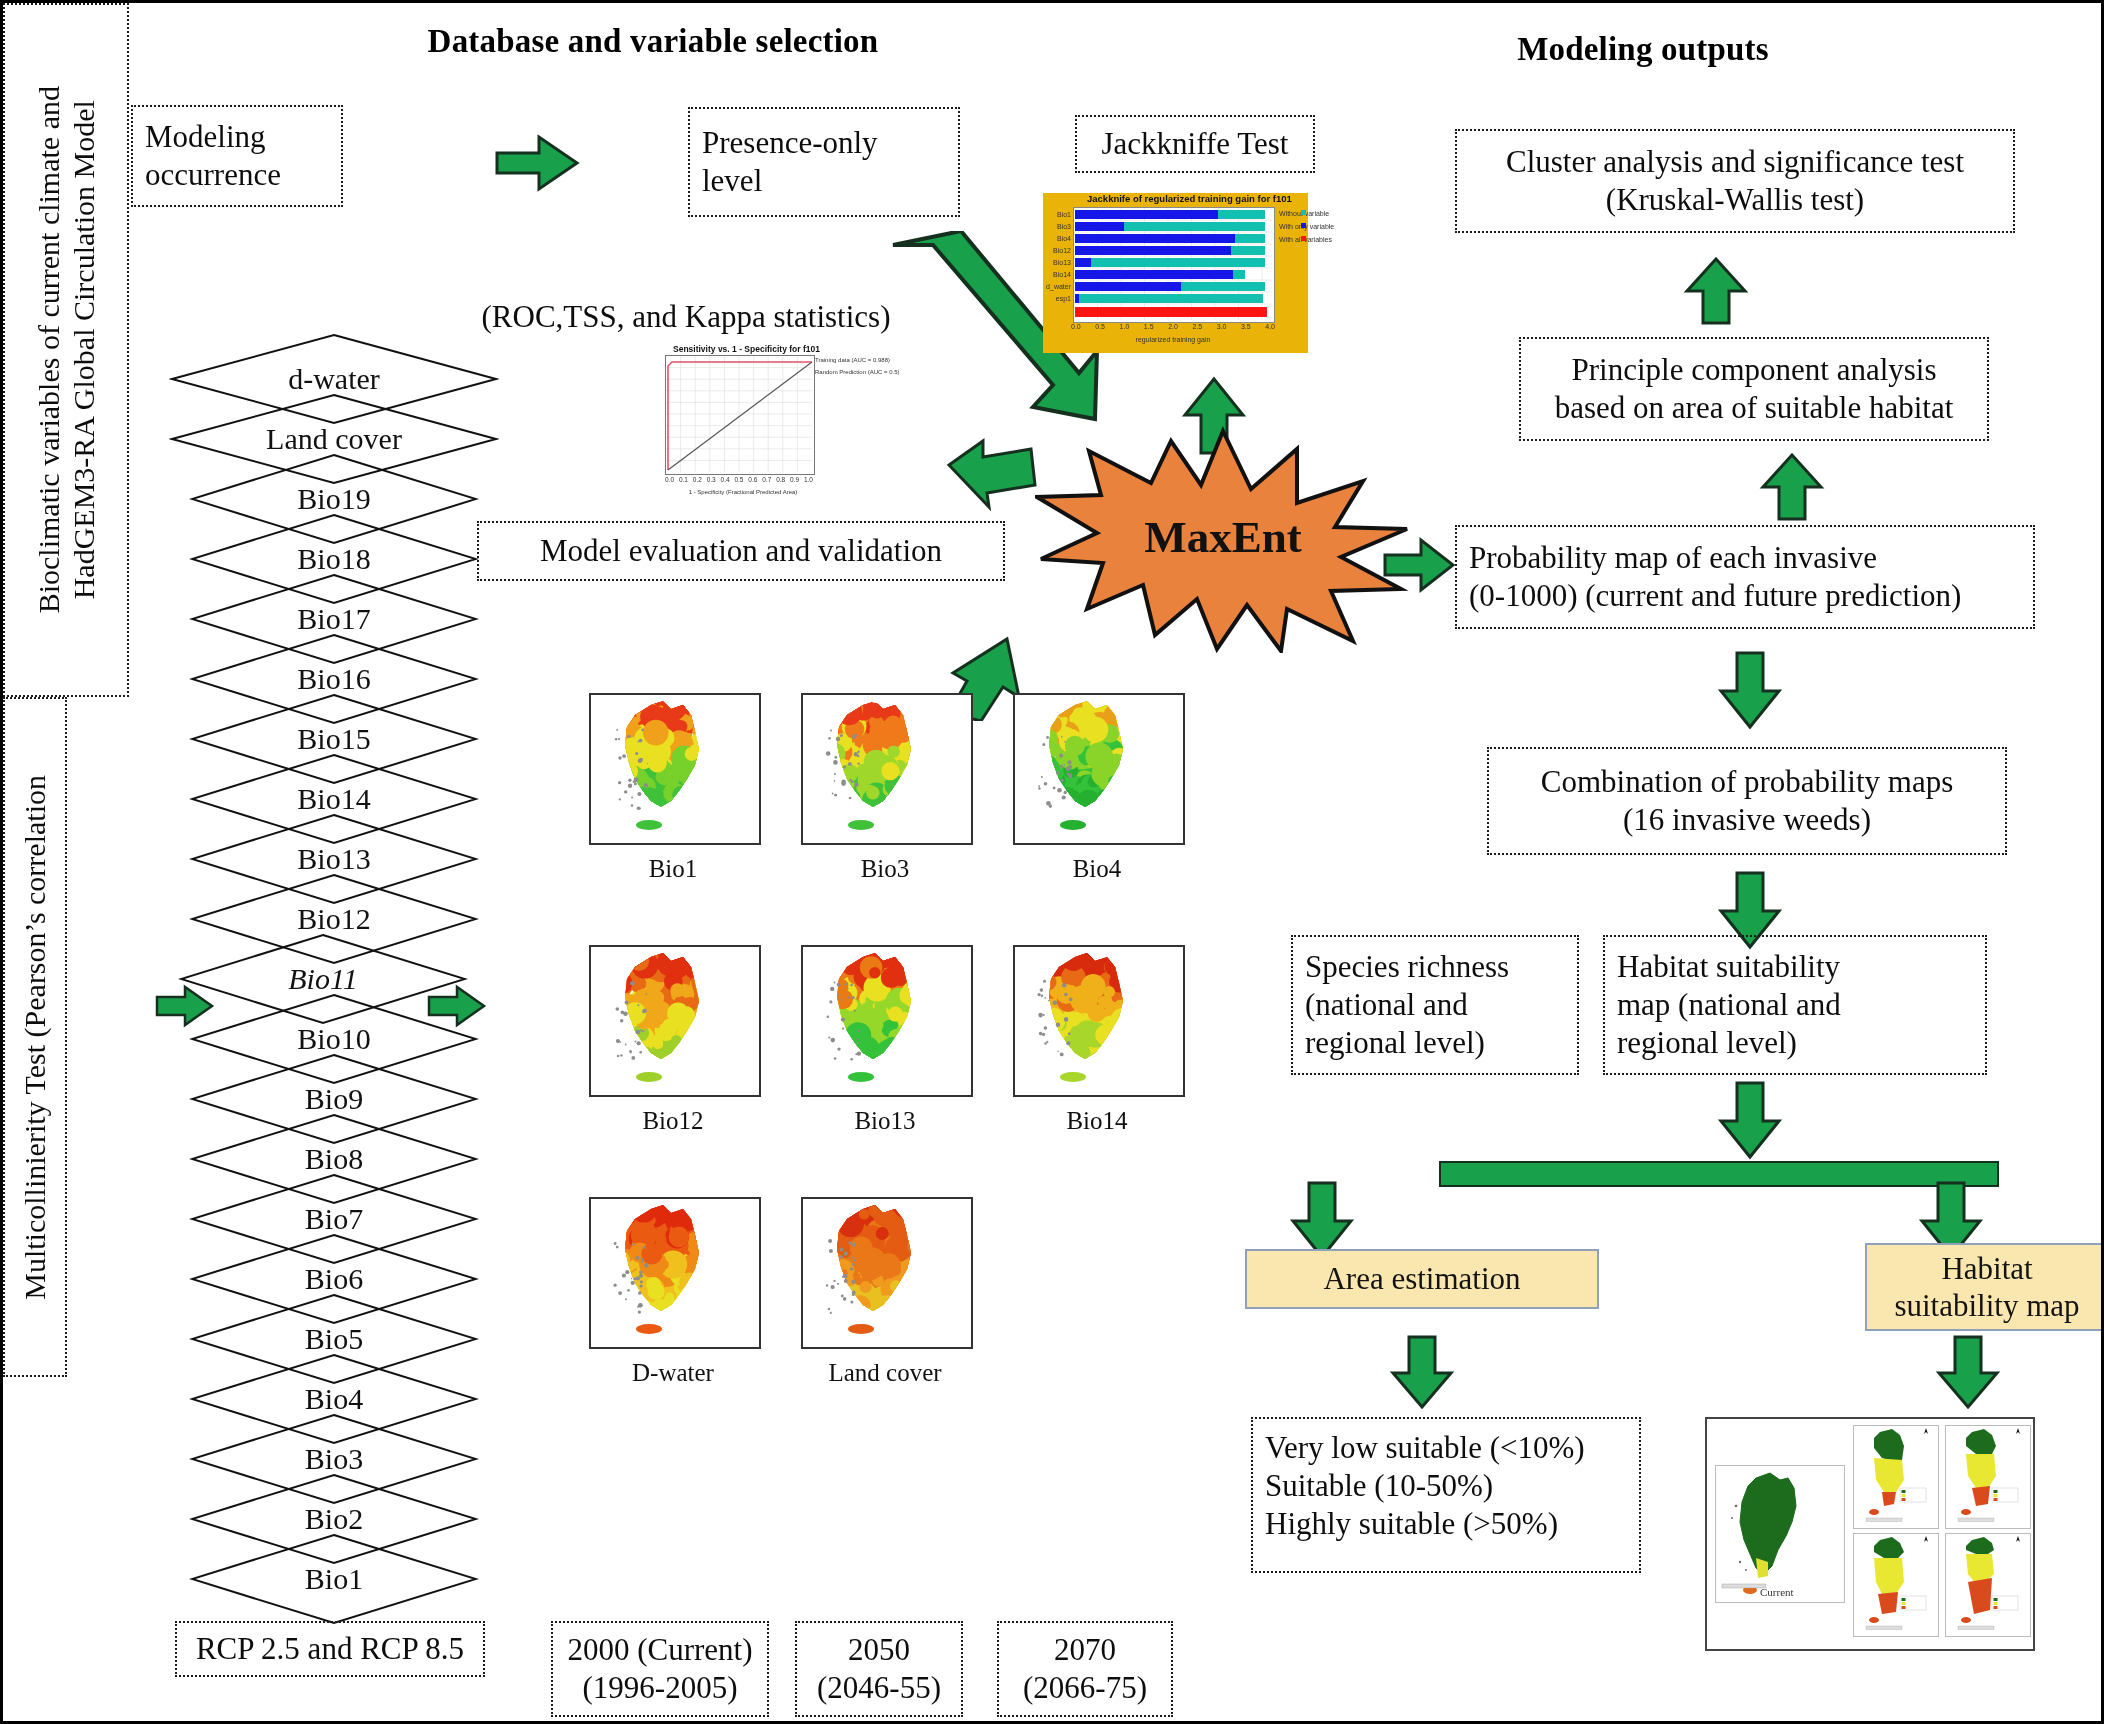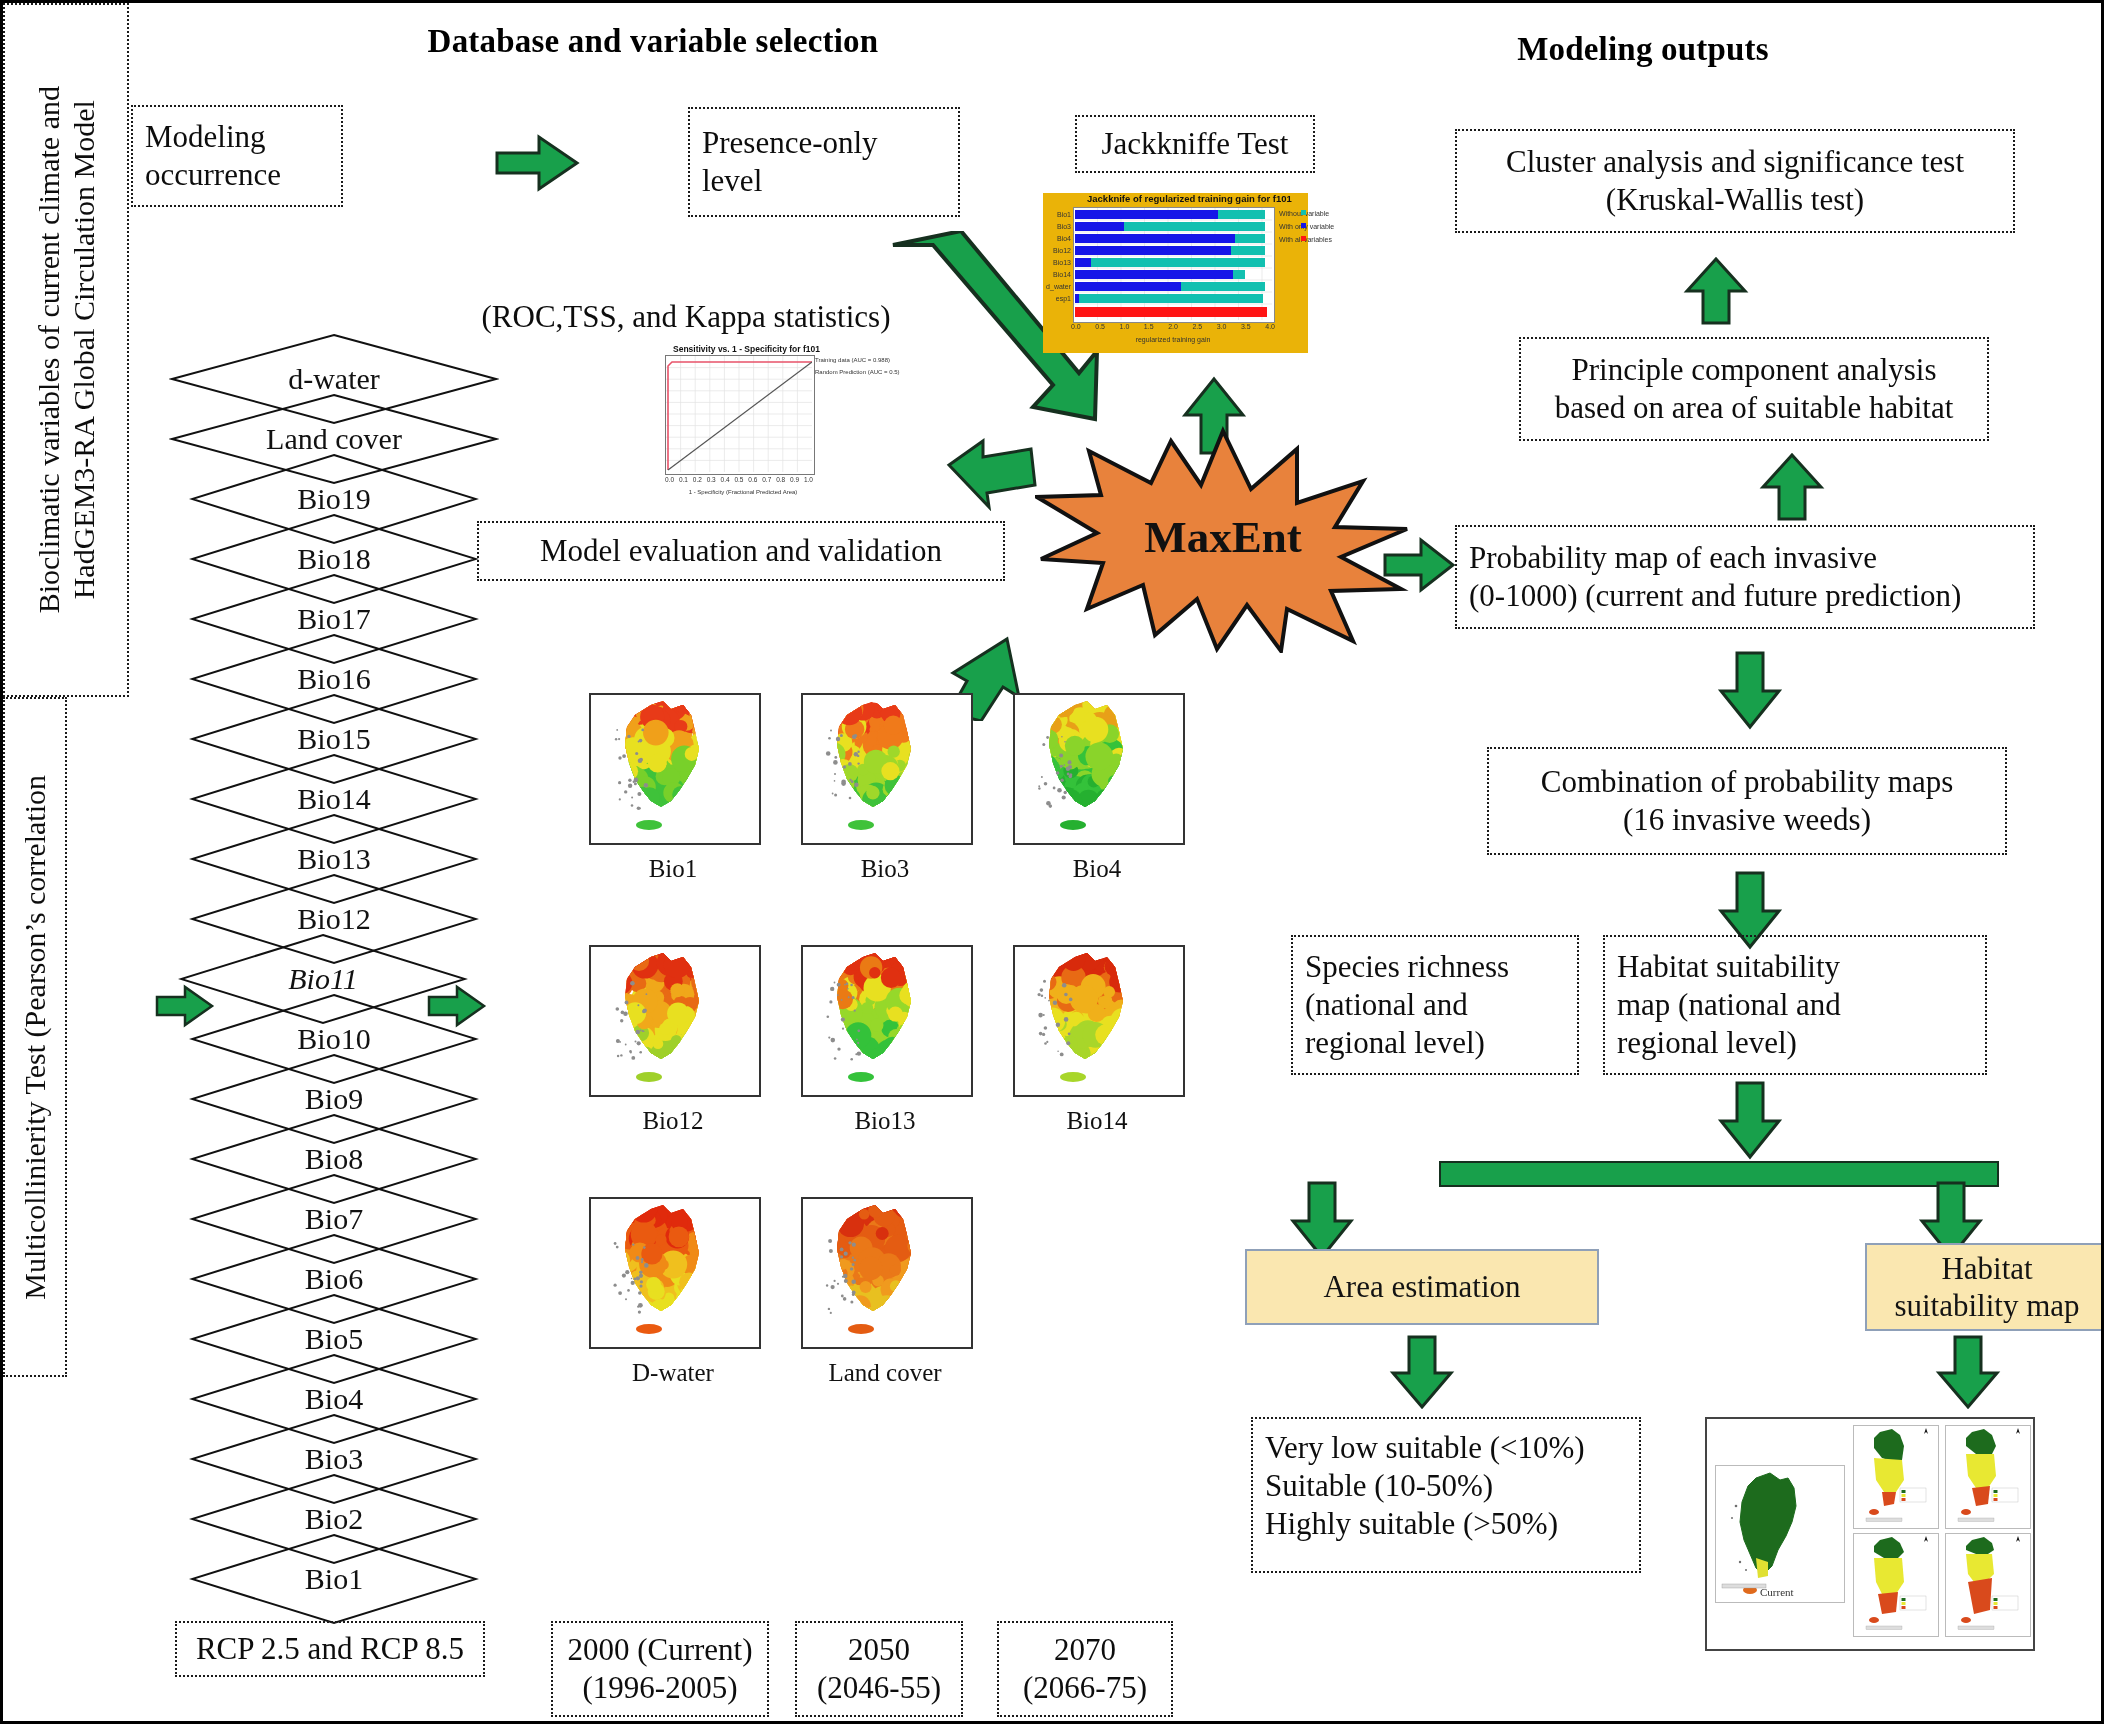--- a/index.html
+++ b/index.html
@@ -335,21 +335,21 @@
       <polygon points="33,76 62,40 46,40 46,2 20,2 20,40 4,40" fill="#18A04B" stroke="#16301f" stroke-width="3"></polygon>
     </svg>
   </div>
 
   <div class="arw" style="left:1915px;top:1178px;">
     <svg width="66" height="80" viewBox="0 0 66 80">
       <polygon points="33,76 62,40 46,40 46,2 20,2 20,40 4,40" fill="#18A04B" stroke="#16301f" stroke-width="3"></polygon>
     </svg>
   </div>
 
-  <div class="abs cream" style="left:1242px;top:1246px;width:354px;height:76px;">Area estimation</div>
+  <div class="abs cream" style="left:1242px;top:1246px;width:354px;height:60px;">Area estimation</div>
 
   <div class="abs cream" style="left:1862px;top:1240px;width:244px;height:88px;white-space:pre-line;">Habitat
 suitability map</div>
 
   <div class="arw" style="left:1386px;top:1332px;">
     <svg width="66" height="76" viewBox="0 0 66 76">
       <polygon points="33,72 62,38 46,38 46,2 20,2 20,38 4,38" fill="#18A04B" stroke="#16301f" stroke-width="3"></polygon>
     </svg>
   </div>
 

